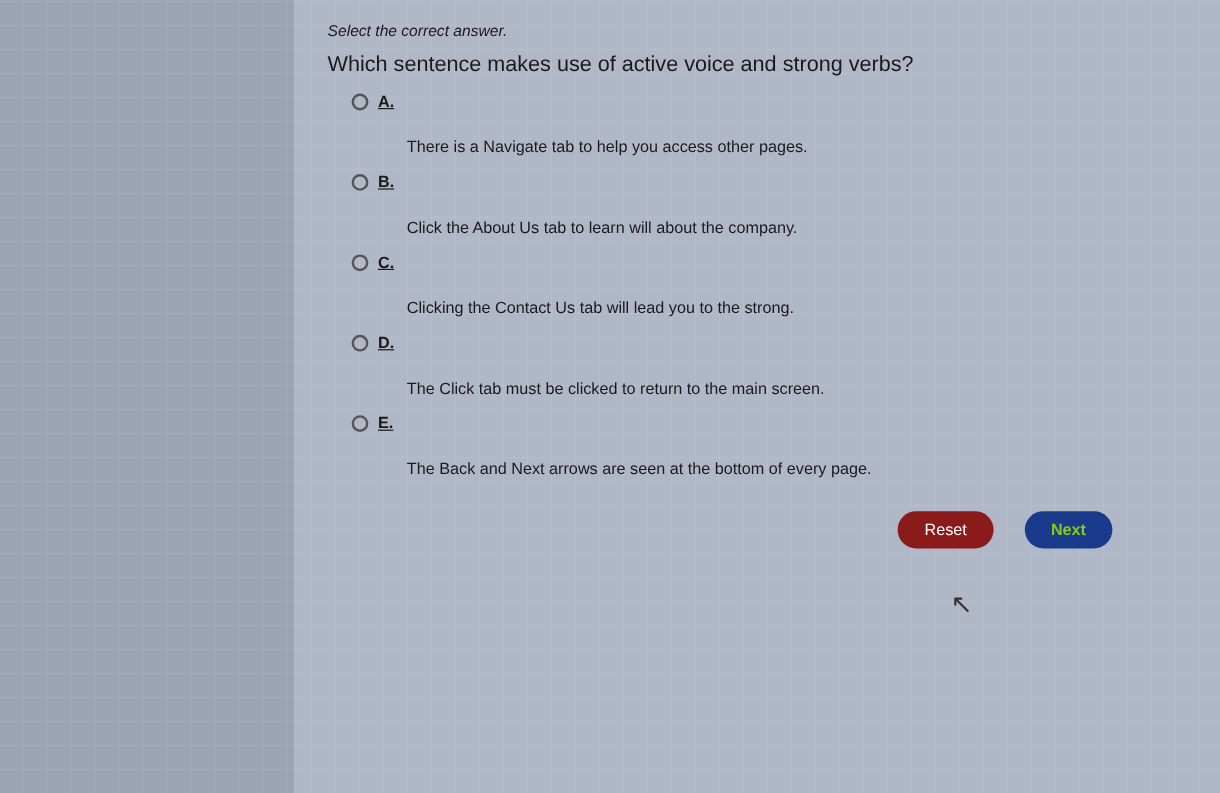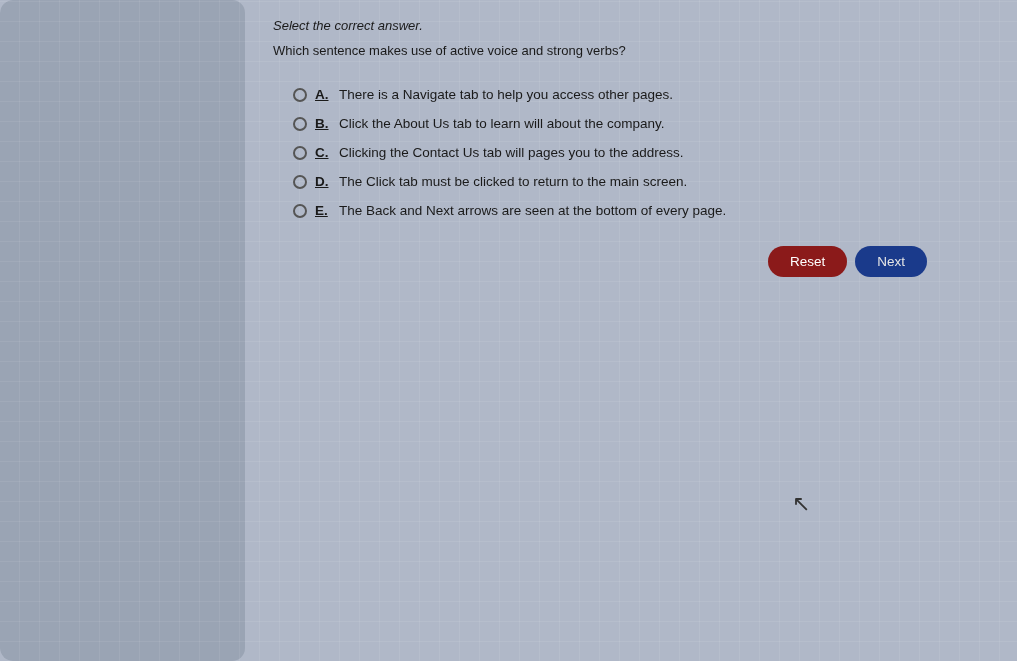--- a/index.html
+++ b/index.html
@@ -1,19 +1,18 @@
 <!DOCTYPE html>
 <html><head>
   <meta charset="utf-8">
   <style>
     * {
       margin: 0;
       padding: 0;
       box-sizing: border-box;
-      border-radius: 13px;
     }
 
     body {
       width: 1017px;
       height: 661px;
       background-color: #b0b8c8;
       background-image: repeating-linear-gradient(
         0deg,
         transparent,
         transparent 19px,
@@ -60,23 +59,23 @@
     }
 
     .instructions {
       font-size: 13px;
       color: #1a1a1a;
       margin-bottom: 10px;
       font-style: italic;
     }
 
     .question {
-      font-size: 13px;
+      font-size: 18px;
       color: #1a1a1a;
-      margin-bottom: 29px;
+      margin-bottom: 13px;
       font-weight: normal;
     }
 
     .options-list {
       list-style: none;
       margin-left: 20px;
     }
 
     .option-item {
       display: flex;
@@ -101,50 +100,51 @@
     .option-letter {
       font-weight: bold;
       text-decoration: underline;
       margin-right: 8px;
       flex-shrink: 0;
       min-width: 16px;
     }
 
     .option-text {
       flex: 1;
+      margin-top: 38px;
     }
 
     .buttons-row {
       display: flex;
       justify-content: flex-end;
       margin-top: 28px;
-      gap: 8px;
+      gap: 26px;
       padding-right: 60px;
     }
 
     .btn-reset {
       background-color: #8b1a1a;
       color: white;
       border: none;
       border-radius: 20px;
       padding: 8px 22px;
       font-size: 13.5px;
       cursor: pointer;
       font-weight: 500;
     }
 
     .btn-next {
       background-color: #1a3a8b;
-      color: #e5e5e5;
+      color: #84cc16;
       border: none;
       border-radius: 20px;
       padding: 8px 22px;
       font-size: 13.5px;
       cursor: pointer;
-      font-weight: 400;
+      font-weight: 700;
     }
 
     .cursor-arrow {
       position: absolute;
       bottom: 170px;
       right: 225px;
       width: 0;
       height: 0;
       font-size: 22px;
       color: #333;
@@ -172,21 +172,21 @@
 
     <li class="option-item">
       <span class="radio-circle"></span>
       <span class="option-letter">B.</span>
       <span class="option-text">Click the About Us tab to learn will about the company.</span>
     </li>
 
     <li class="option-item">
       <span class="radio-circle"></span>
       <span class="option-letter">C.</span>
-      <span class="option-text">Clicking the Contact Us tab will pages you to the address.</span>
+      <span class="option-text">Clicking the Contact Us tab will lead you to the strong.</span>
     </li>
 
     <li class="option-item">
       <span class="radio-circle"></span>
       <span class="option-letter">D.</span>
       <span class="option-text">The Click tab must be clicked to return to the main screen.</span>
     </li>
 
     <li class="option-item">
       <span class="radio-circle"></span>

